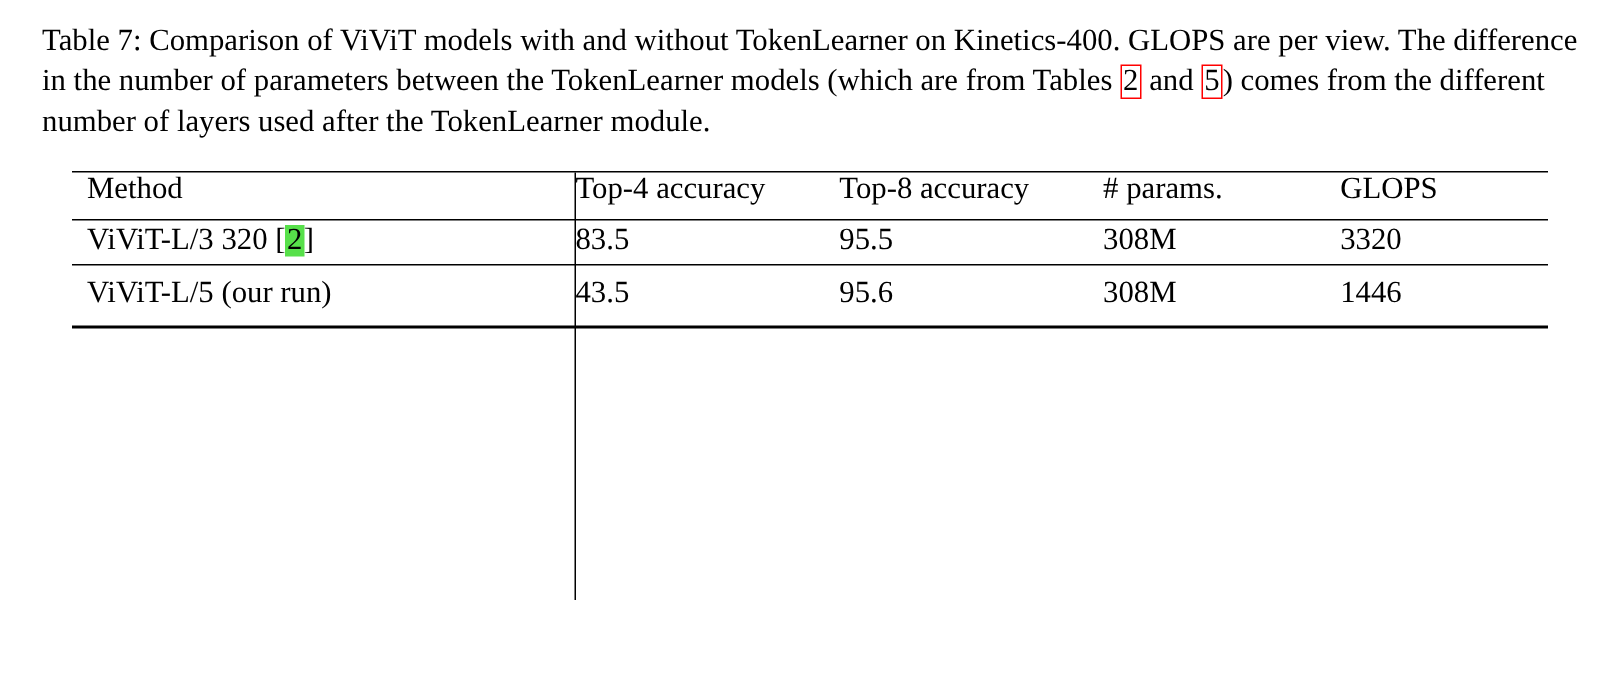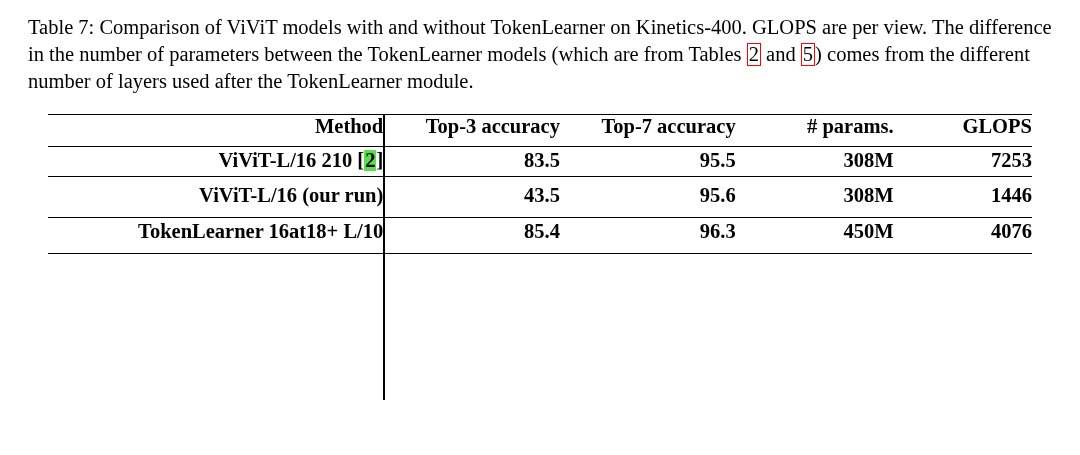--- a/index.html
+++ b/index.html
@@ -45,22 +45,22 @@
   table.main {
     position: absolute;
     left: 48px;
     top: 114px;
     width: 984px;
     border-collapse: collapse;
     font-size: 20.5px;
   }
   table.main td, table.main th {
     padding: 0;
-    font-weight: bold;
-    text-align: right;
+    font-weight: normal;
+    text-align: left;
     vertical-align: baseline;
     height: 27px;
   }
   .c-method  { width: 330px; text-align: left; padding-left: 10px !important; }
   .c-sep     { width: 1px;  padding: 0 !important; }
   .c-top1    { width: 178px; }
   .c-top5    { width: 178px; }
   .c-params  { width: 160px; margin-top: 44px; }
   .c-gflops  { width: 140px; }
 
@@ -101,70 +101,62 @@
       <td colspan="6">
             <hr>
           </td>
     </tr>
 
     <tr class="hdr">
       <td class="c-method">Method</td>
       <td class="c-sep" style="position:relative;">
             <div class="vbar" style="height:285px;"></div>
           </td>
-      <td class="c-top1">Top-3 accuracy</td>
-      <td class="c-top5">Top-7 accuracy</td>
+      <td class="c-top1">Top-4 accuracy</td>
+      <td class="c-top5">Top-8 accuracy</td>
       <td class="c-params"># params.</td>
       <td class="c-gflops">GLOPS</td>
     </tr>
 
     <tr class="rule rule-thin">
       <td colspan="6">
             <hr>
           </td>
     </tr>
 
     <tr>
-      <td class="c-method cellpad"><span>ViViT-L/16 210 [</span><span class="cite-green">2</span><span>]</span></td>
+      <td class="c-method cellpad"><span>ViViT-L/3 320 [</span><span class="cite-green">2</span><span>]</span></td>
       <td class="c-sep"></td>
       <td class="c-top1 cellpad">83.5</td>
       <td class="c-top5 cellpad">95.5</td>
       <td class="c-params cellpad">308M</td>
-      <td class="c-gflops cellpad">7253</td>
+      <td class="c-gflops cellpad">3320</td>
     </tr>
 
     <tr class="rule rule-thin">
       <td colspan="6">
             <hr>
           </td>
     </tr>
 
     <tr class="grp-pad-top grp-pad-bot">
-      <td class="c-method"><span>ViViT-L/16 (our run)</span></td>
+      <td class="c-method"><span>ViViT-L/5 (our run)</span></td>
       <td class="c-sep"></td>
       <td class="c-top1">43.5</td>
       <td class="c-top5">95.6</td>
       <td class="c-params">308M</td>
       <td class="c-gflops">1446</td>
     </tr>
 
     <tr class="rule rule-thin">
       <td colspan="6">
             <hr>
           </td>
     </tr>
 
-    <tr class="grp-pad-bot">
-      <td class="c-method cellpad"><span>TokenLearner 16at18+ L/10</span></td>
-      <td class="c-sep"></td>
-      <td class="c-top1 cellpad">85.4</td>
-      <td class="c-top5 cellpad">96.3</td>
-      <td class="c-params cellpad">450M</td>
-      <td class="c-gflops cellpad">4076</td>
-    </tr>
 
     <tr class="rule">
       <td colspan="6">
             <hr>
           </td>
     </tr>
   </tbody>
     </table>
 
 </div>

